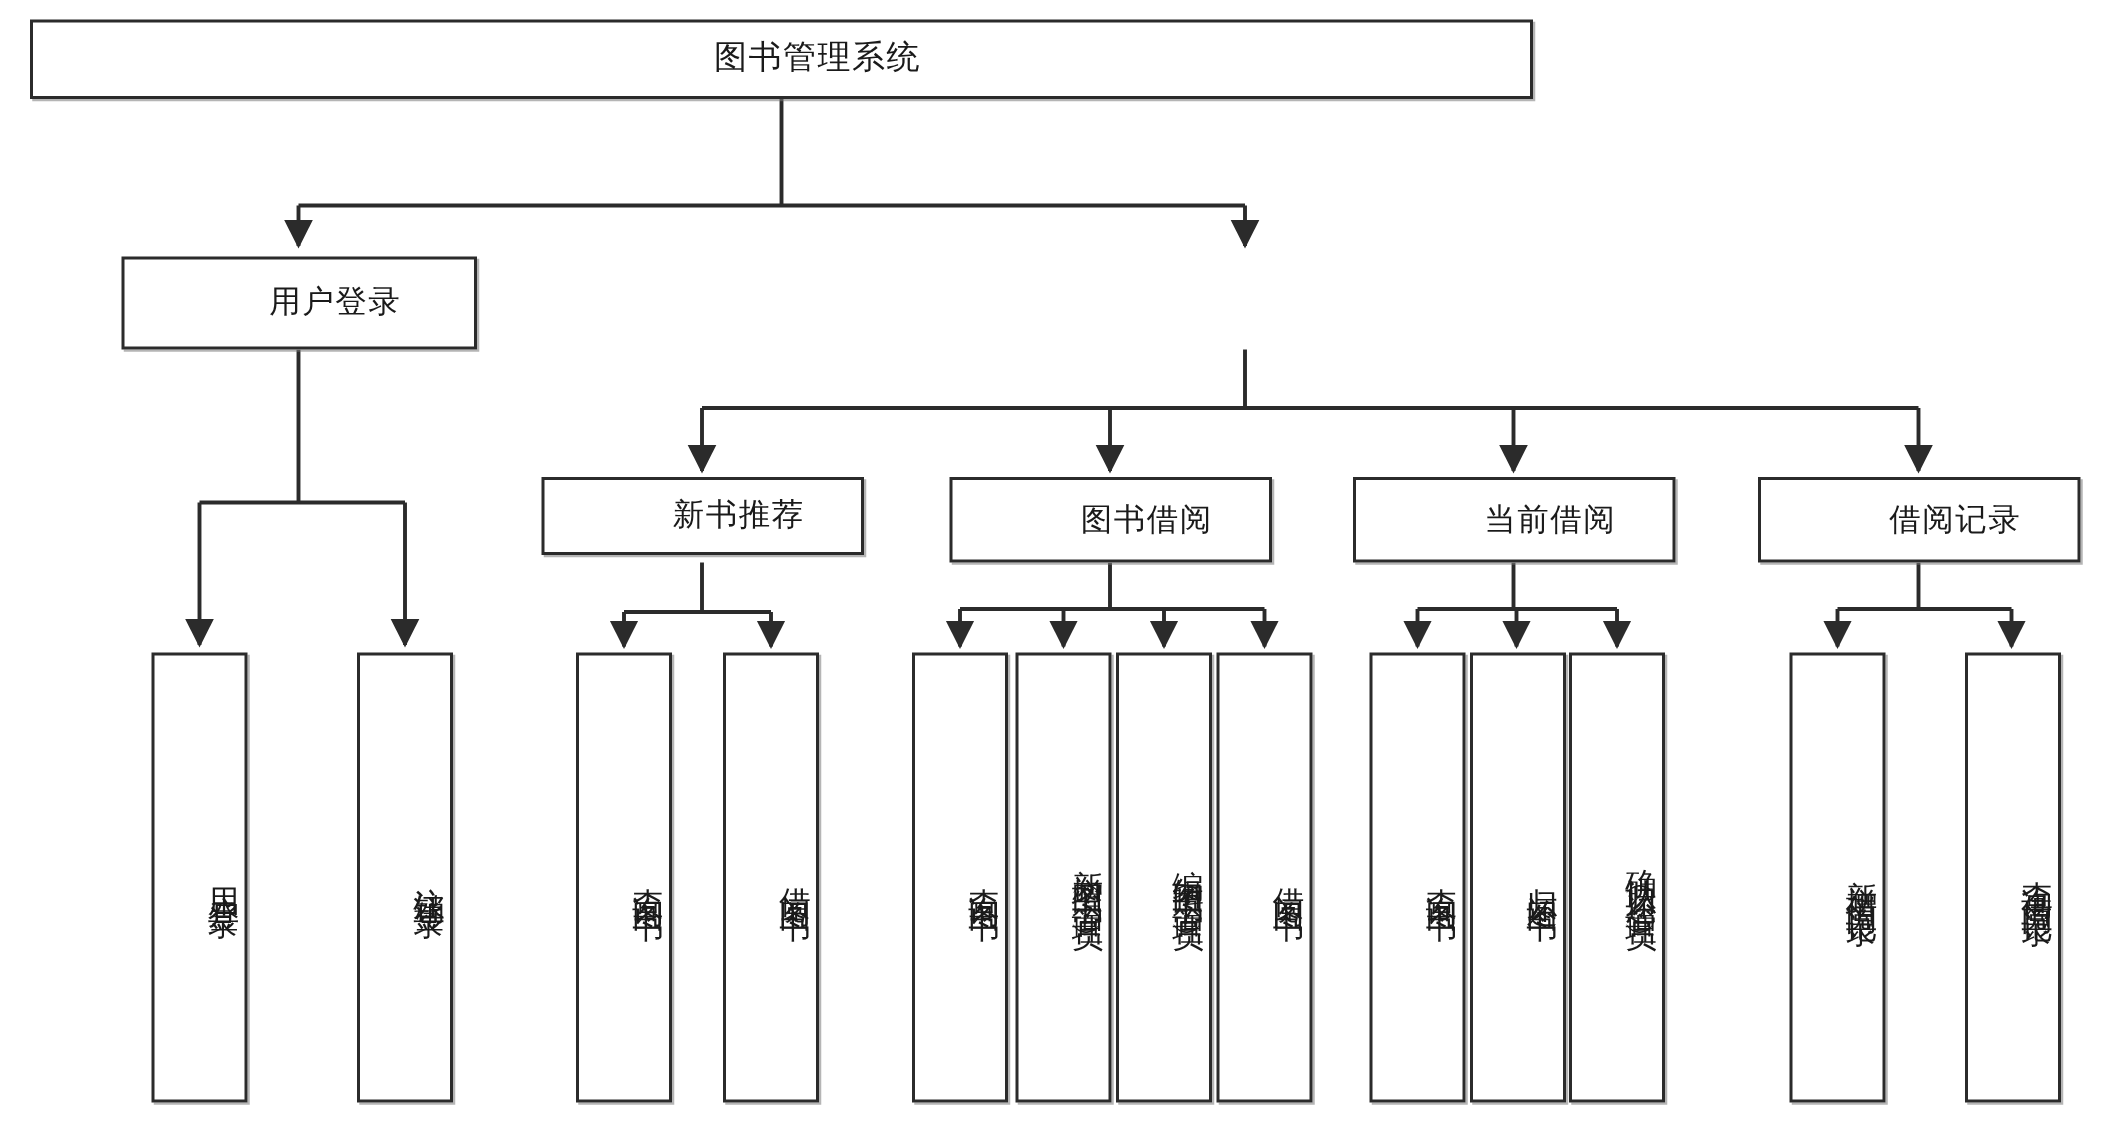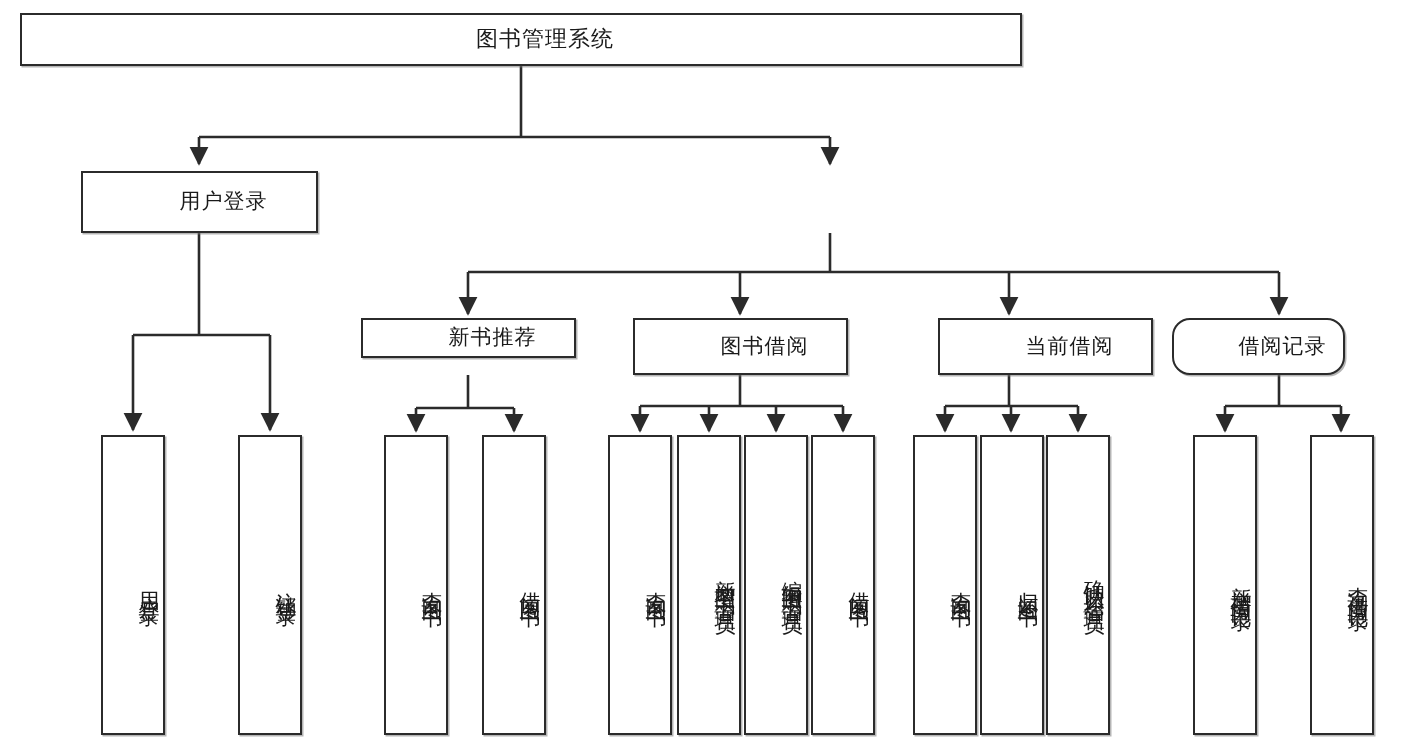--- a/index.html
+++ b/index.html
@@ -128,30 +128,30 @@
   </svg>
 
   <div class="node root horiz" style="left:20px; top:13px; width:1002px; height:53px;">
     <span>图书管理系统</span>
   </div>
 
   <div class="node horiz" style="left:81px; top:171px; width:237px; height:62px;">
     <span>用户登录</span>
   </div>
 
-  <div class="node horiz" style="left:361px; top:318px; width:215px; height:40px;text-align:center;">
+  <div class="node horiz" style="left:361px; top:318px; width:215px; height:52px;text-align:center;">
     <span>新书推荐</span>
   </div>
   <div class="node horiz" style="left:633px; top:318px; width:215px; height:57px;">
     <span>图书借阅</span>
   </div>
-  <div class="node horiz" style="left:902px; top:318px; width:215px; height:57px;margin-left:36px;">
+  <div class="node horiz" style="left:902px; top:318px; width:215px; height:57px;">
     <span>当前借阅</span>
   </div>
-  <div class="node horiz" style="left:1172px; top:318px; width:173px; height:57px;border-radius:18px;">
+  <div class="node horiz" style="left:1172px; top:318px; width:215px; height:57px;">
     <span>借阅记录</span>
   </div>
 
   <div class="node vert" style="left:101px; top:435px; width:64px; height:300px;">
     <span>用户登录</span>
   </div>
   <div class="node vert" style="left:238px; top:435px; width:64px; height:300px;">
     <span>注销登录</span>
   </div>
 

